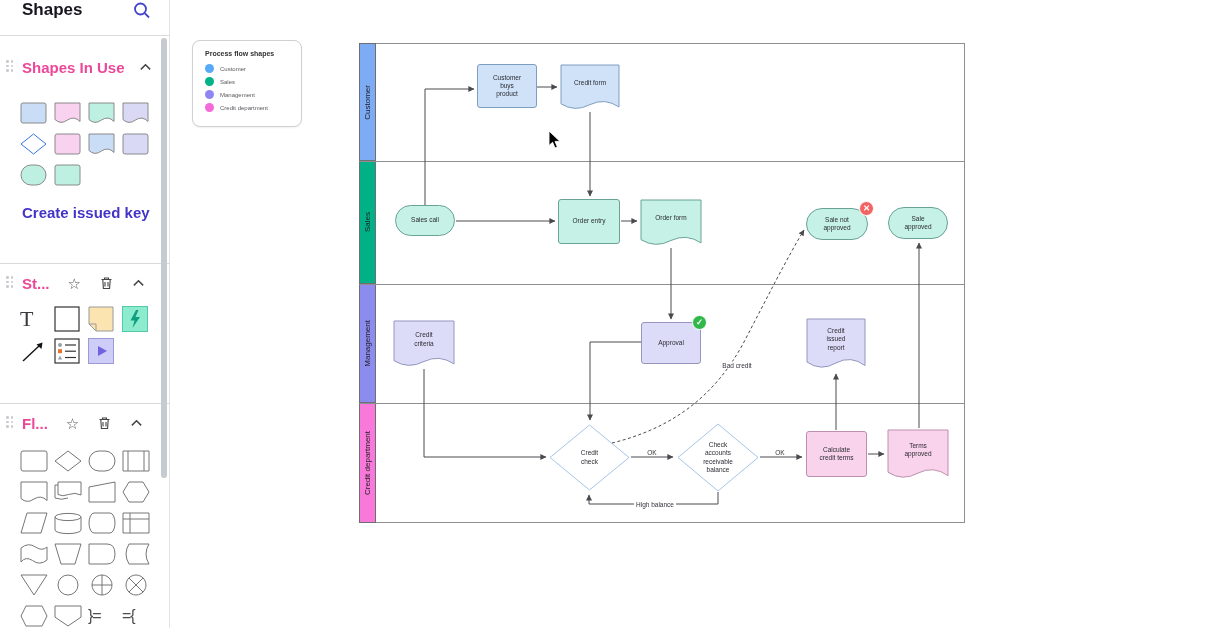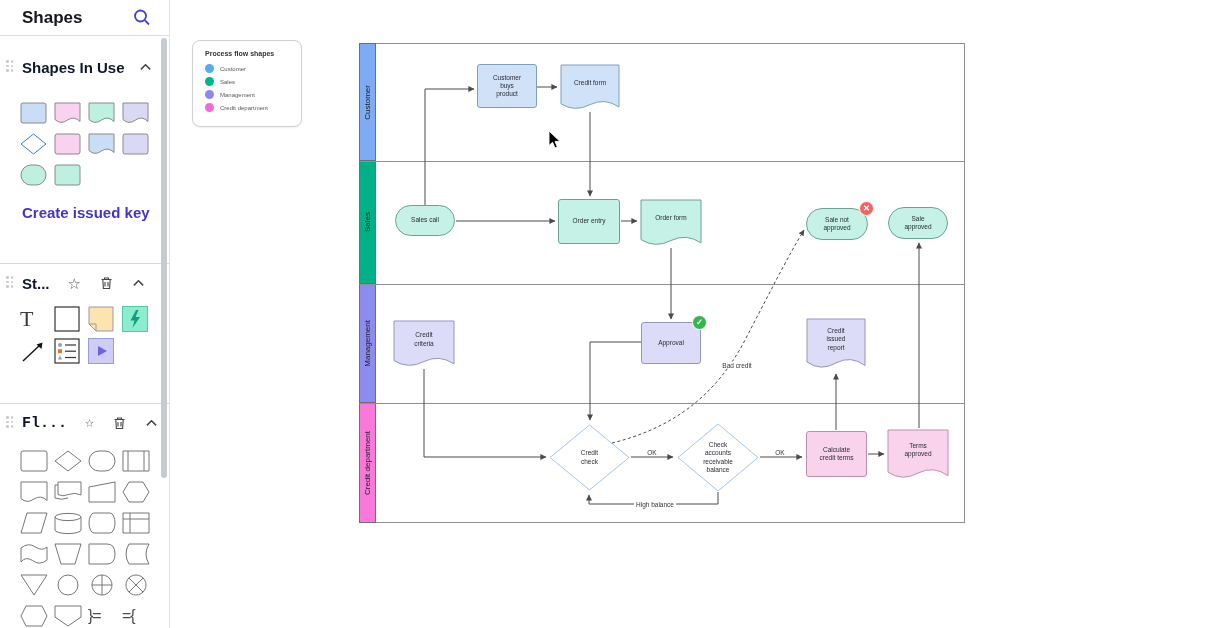--- a/index.html
+++ b/index.html
@@ -4,32 +4,32 @@
 <style>
   * { margin:0; padding:0; box-sizing:border-box; }
   html,body { width:1226px; height:628px; overflow:hidden; background:#fff;
     font-family:"Liberation Sans", sans-serif; }
   #app { position:relative; width:1226px; height:628px; background:#fff; }
 
   
   #sidebar { position:absolute; left:0; top:0; width:170px; height:628px;
     background:#fff; border-right:1px solid #e3e3e6; }
   #sidebar-header { position:absolute; left:0; top:0; width:100%; height:36px;
-    border-bottom:1px solid #dcdcdf; display:flex; align-items:center; padding:0 16px 0 22px; }
+    border-bottom:1px solid #dcdcdf; display:flex; padding:0 16px 0 22px; }
   #sidebar-title { font-size:17px; font-weight:bold; color:#16161d; flex:1; }
   .search-svg { stroke:#4343cb; fill:none; stroke-width:1.8; }
   #scroll-thumb { position:absolute; right:2px; top:38px; width:6px; height:440px;
     background:#c6cad1; border-radius:3px; }
 
   .sec-header { position:absolute; left:0; width:160px; height:22px;
     display:flex; align-items:center; }
   .drag-dots { width:10px; height:14px; margin-left:6px; margin-right:6px;
     display:grid; grid-template-columns:3px 3px; grid-auto-rows:3px; gap:1.5px; }
   .drag-dots i { width:2.5px; height:2.5px; border-radius:50%; background:#c9c9cf; }
-  .sec-title { font-size:15px; font-weight:bold; color:#0f172a; }
+  .sec-title { font-size:15px; font-weight:bold; color:#ec4899; }
   .sec-actions { display:flex; align-items:center; gap:19px; margin-left:18px; }
   .hicon { color:#555; font-size:15px; line-height:1; cursor:pointer; }
   .sec-divider { position:absolute; left:0; width:170px; border-top:1px solid #dadade; }
 
   .shape-grid { position:absolute; left:20px; }
   .shape-row { display:flex; }
   .shape-cell { width:34px; height:31px; display:flex; align-items:center; justify-content:flex-start; }
   .brace-txt { font-size:16px; color:#4d4d4d; letter-spacing:-1px; }
 
   #link-key { position:absolute; left:22px; top:204px; font-size:15px; font-weight:bold;
@@ -373,21 +373,21 @@
           <div class="sticon-cell">
             <svg width="26" height="26">
               <rect x="0.5" y="0.5" width="25" height="25" fill="#cdcdf8" stroke="#9b9bd6"></rect>
               <polygon points="10,8 19,13 10,18" fill="#6f63e0"></polygon>
             </svg>
           </div>
         </div>
       </div>
 
     <div class="sec-divider" style="top:403px;"></div>
-    <div class="sec-header" style="top:412px;font-family:Liberation Mono, monospace;">
+    <div class="sec-header" style="top:412px;">
       <span class="drag-dots">
           <i></i>
           <i></i>
           <i></i>
           <i></i>
           <i></i>
           <i></i>
         </span>
       <span class="sec-title">Fl...</span>
       <span class="sec-actions">

